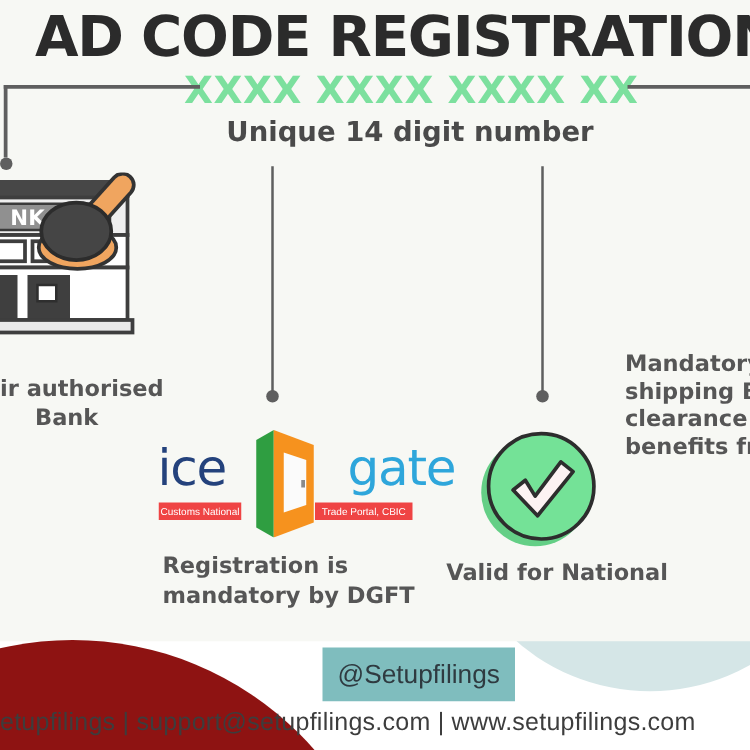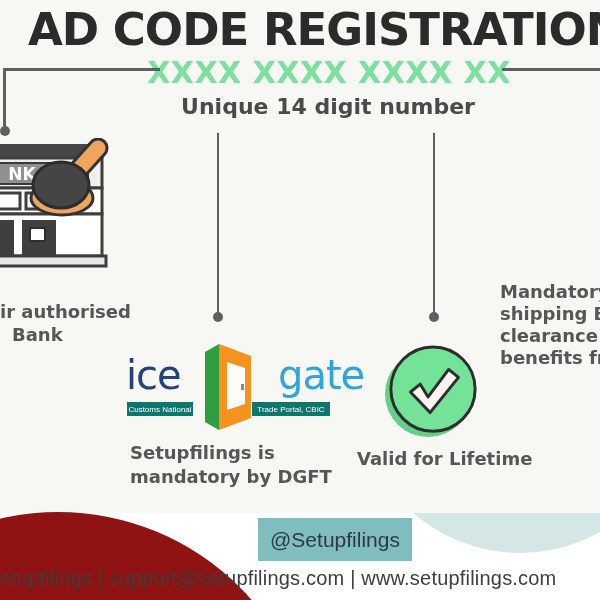--- a/index.html
+++ b/index.html
@@ -32,30 +32,30 @@
   .vline-left{left:3px;top:68px;height:58px;}
   .dot-left{left:0px;top:126px;}
   .vline-mid{left:217px;top:133px;height:180px;width:2px;}
   .dot-mid{left:213px;top:312px;}
   .vline-right{left:433px;top:133px;height:180px;width:2px;}
   .dot-right{left:429px;top:312px;}
 
   
   .cap{font-size:18px;font-weight:bold;color:#565656;line-height:23px;white-space:nowrap;}
   .bank-caption{left:0px;top:300px;}
-  .bank-caption .indent{padding-left:12px;}
+  .bank-caption .indent{padding-left:28px;}
   .icegate-caption{left:130px;top:441px;line-height:24px;}
   .valid-caption{left:357px;top:447px;}
   .right-note{left:500px;top:281px;line-height:22px;}
 
   
   .ice-word{left:126px;top:352px;font-size:40px;color:#24427c;letter-spacing:-1px;text-align:center;}
   .gate-word{left:252px;top:352px;font-size:40px;color:#2ea6db;letter-spacing:-1px;padding-left:26px;}
   .door-svg{left:203px;top:344px;}
-  .banner{height:14px;background:#0f766e;color:#ffffff;font-size:8px;
+  .banner{height:14px;background:#ef4444;color:#ffffff;font-size:8px;
           display:flex;align-items:center;justify-content:center;white-space:nowrap;
           font-family:"Liberation Sans",sans-serif;}
   .banner-left{left:127px;top:402px;width:66px;}
   .banner-right{left:252px;top:402px;width:78px;}
 
   
   .bank-svg{left:-52px;top:138px;}
   .check-svg{left:384px;top:343px;}
 
   
@@ -120,30 +120,30 @@
     <polygon points="2,8 16,0 16,86 2,78" fill="#2f9e41"></polygon>
     <polygon points="16,0 48,12 48,74 16,86" fill="#f6921e"></polygon>
     <polygon points="24,18 42,24 42,60 24,66" fill="#fbfbfb"></polygon>
     <rect x="38" y="40" width="3" height="6" fill="#8a8a8a"></rect>
   </svg>
   <div class="abs content gate-word">gate</div>
   <div class="abs content banner banner-left">Customs National</div>
   <div class="abs content banner banner-right">Trade Portal, CBIC</div>
 
   <div class="abs content cap icegate-caption">
-    <div>Setupfilings is</div>
+    <div>Registration is</div>
     <div>mandatory by DGFT</div>
   </div>
 
   <svg class="abs content check-svg" width="98" height="98" viewBox="0 0 100 100">
     <circle cx="45" cy="52" r="44" fill="#64cf86"></circle>
     <circle cx="50" cy="47" r="43" fill="#74e297" stroke="#2d2d2d" stroke-width="3"></circle>
     <polygon points="27,50 37,42 45,55 66,27 76,35 47,71" fill="#fcf2f2" stroke="#2d2d2d" stroke-width="3" stroke-linejoin="round"></polygon>
   </svg>
-  <div class="abs content cap valid-caption">Valid for Lifetime</div>
+  <div class="abs content cap valid-caption">Valid for National</div>
 
   <div class="abs content cap right-note">
     <div>Mandatory</div>
     <div>shipping B</div>
     <div>clearance</div>
     <div>benefits fr</div>
   </div>
 
   <div class="abs content badge">@Setupfilings</div>
   <div class="abs content footer-line">etupfilings | support@setupfilings.com | www.setupfilings.com</div>

